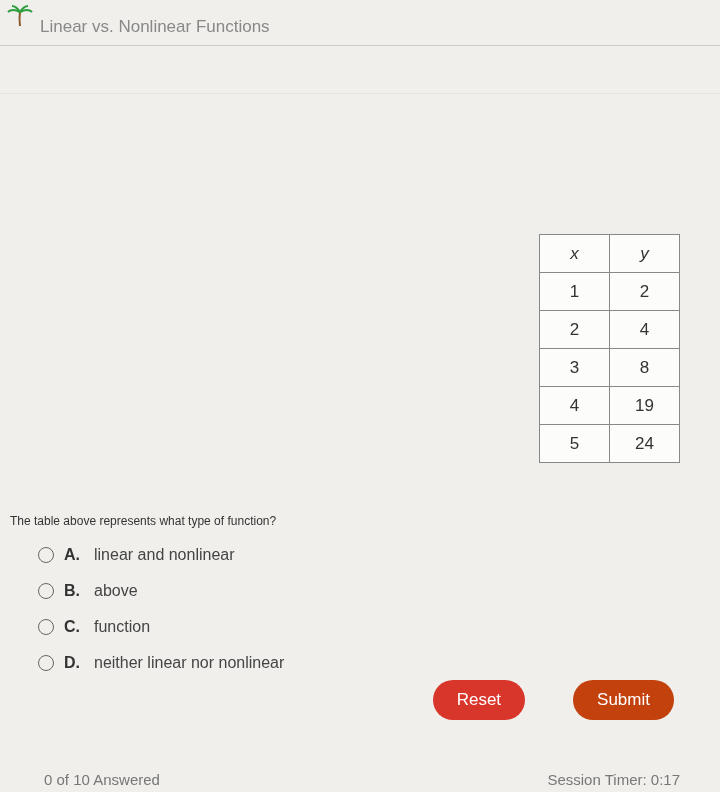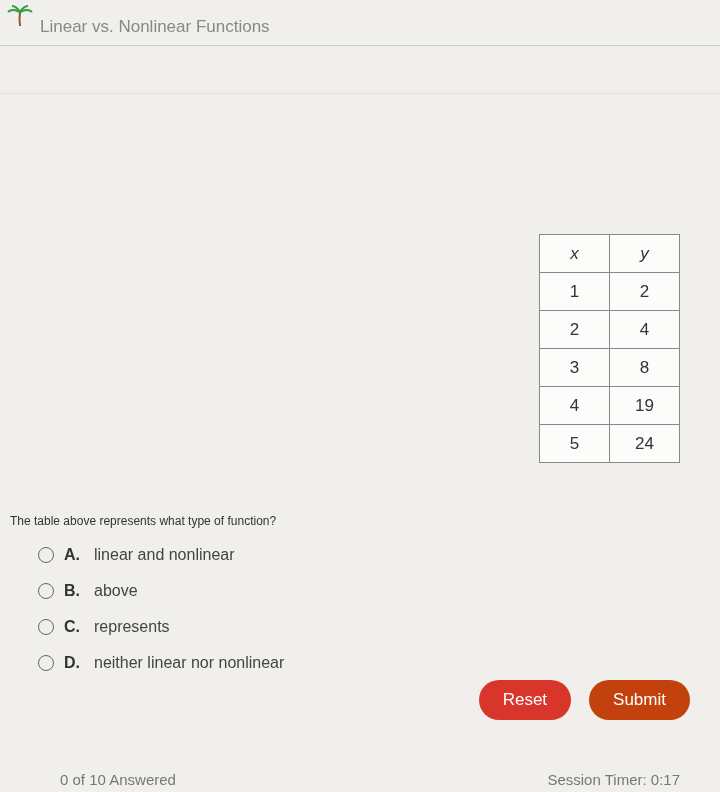--- a/index.html
+++ b/index.html
@@ -82,44 +82,44 @@
       color: #333;
       margin-right: 14px;
       font-size: 16px;
     }
     .opt-text {
       color: #444;
       font-size: 16px;
     }
     .button-row {
       position: absolute;
-      right: 30px;
+      right: 46px;
       top: 680px;
       display: flex;
-      gap: 18px;
+      gap: 48px;
     }
     .btn {
       padding: 10px 24px;
       border-radius: 22px;
       color: #fff;
       font-size: 17px;
       font-weight: 500;
       border: none;
       cursor: pointer;
     }
     .btn-reset { background: #d9362b; }
     .btn-submit { background: #c2410c; }
     .footer {
       position: absolute;
       bottom: 4px;
       left: 0;
       width: 100%;
       display: flex;
       justify-content: space-between;
-      padding: 0 40px 0 60px;
+      padding: 0 40px 0 44px;
       color: #777;
       font-size: 15px;
     }
     .spacer-top {
       height: 40px;
       border-bottom: 1px solid #e5e3de;
       margin-top: 8px;
     }
   </style>
 </head>
@@ -180,21 +180,21 @@
       <span class="opt-text">linear and nonlinear</span>
     </div>
     <div class="option">
       <div class="radio"></div>
       <span class="opt-letter">B.</span>
       <span class="opt-text">above</span>
     </div>
     <div class="option">
       <div class="radio"></div>
       <span class="opt-letter">C.</span>
-      <span class="opt-text">represents</span>
+      <span class="opt-text">function</span>
     </div>
     <div class="option">
       <div class="radio"></div>
       <span class="opt-letter">D.</span>
       <span class="opt-text">neither linear nor nonlinear</span>
     </div>
   </div>
 </div>
 
 <div class="button-row">

